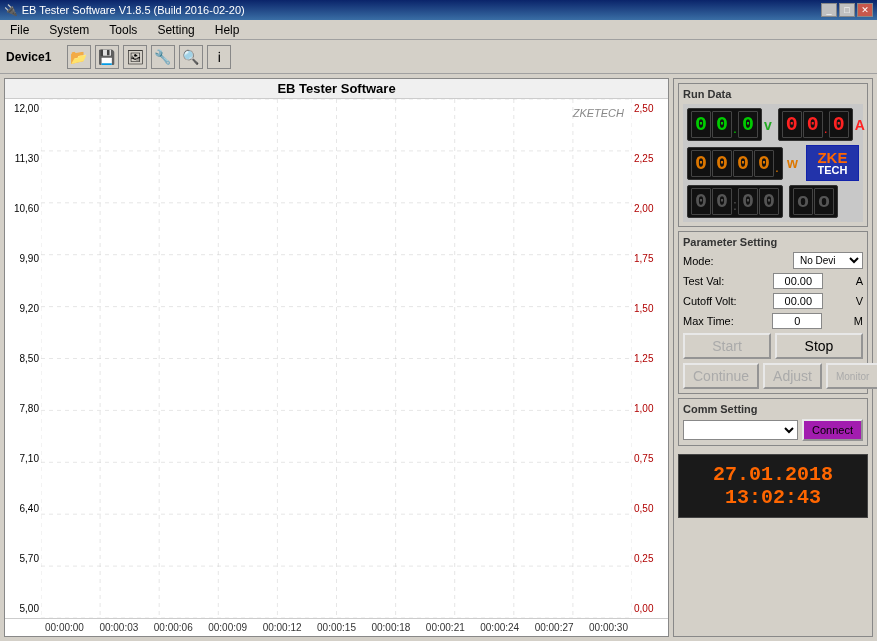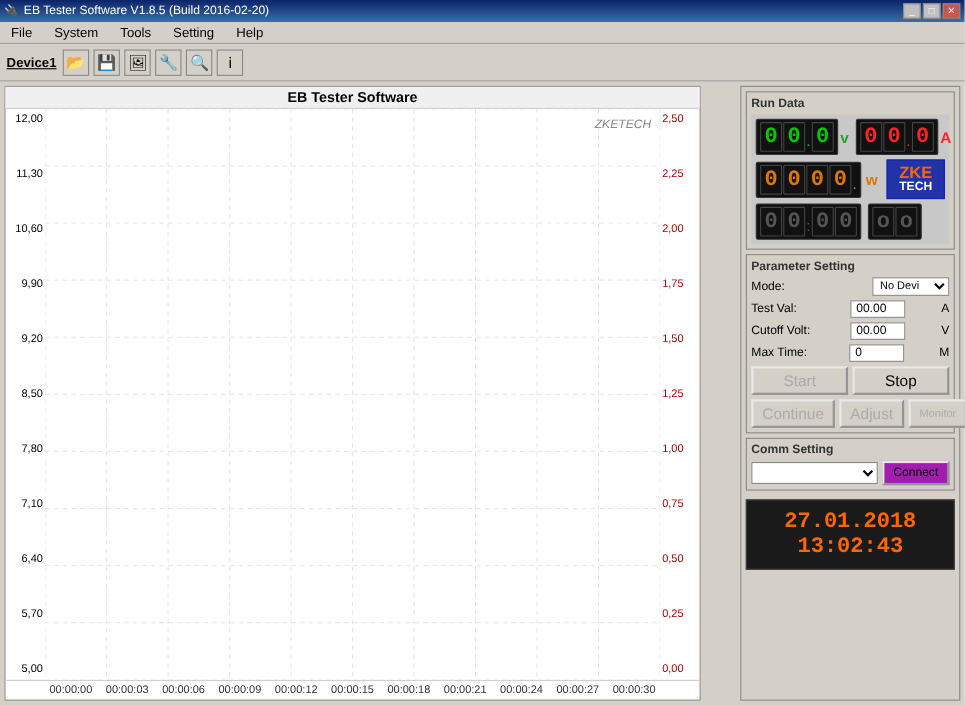--- a/index.html
+++ b/index.html
@@ -46,36 +46,34 @@
       background: #d4d0c8;
       height: 34px;
       display: flex;
       align-items: center;
       padding: 0 6px;
       gap: 4px;
       border-bottom: 1px solid #a0a0a0;
     }
     .toolbar-label {
       font-size: 12px;
-      margin-right: 2px;
+      margin-right: 12px;
       font-weight: bold;
-      text-decoration: underline;
     }
     .toolbar-btn {
       width: 24px; height: 24px;
       background: #d4d0c8;
       border: 1px solid #888;
       display: flex; align-items: center; justify-content: center;
       cursor: pointer;
       font-size: 14px;
     }
     .main-content {
       display: flex;
       height: calc(641px - 20px - 20px - 34px);
-      gap: 32px;
     }
     .chart-area {
       flex: 1;
       background: white;
       border: 1px solid #888;
       margin: 4px;
       position: relative;
       display: flex;
       flex-direction: column;
     }
@@ -155,21 +153,21 @@
       justify-content: space-between;
       margin-bottom: 4px;
     }
     .param-label { font-size: 11px; min-width: 60px; }
     .param-value {
       background: white;
       border: 1px solid #888;
       padding: 1px 4px;
       font-size: 11px;
       min-width: 50px;
-      text-align: left;
+      text-align: center;
     }
     .param-select {
       background: white;
       border: 1px solid #888;
       padding: 1px 2px;
       font-size: 10px;
       width: 70px;
     }
     .param-unit { font-size: 11px; margin-left: 2px; }
     .btn-row {

